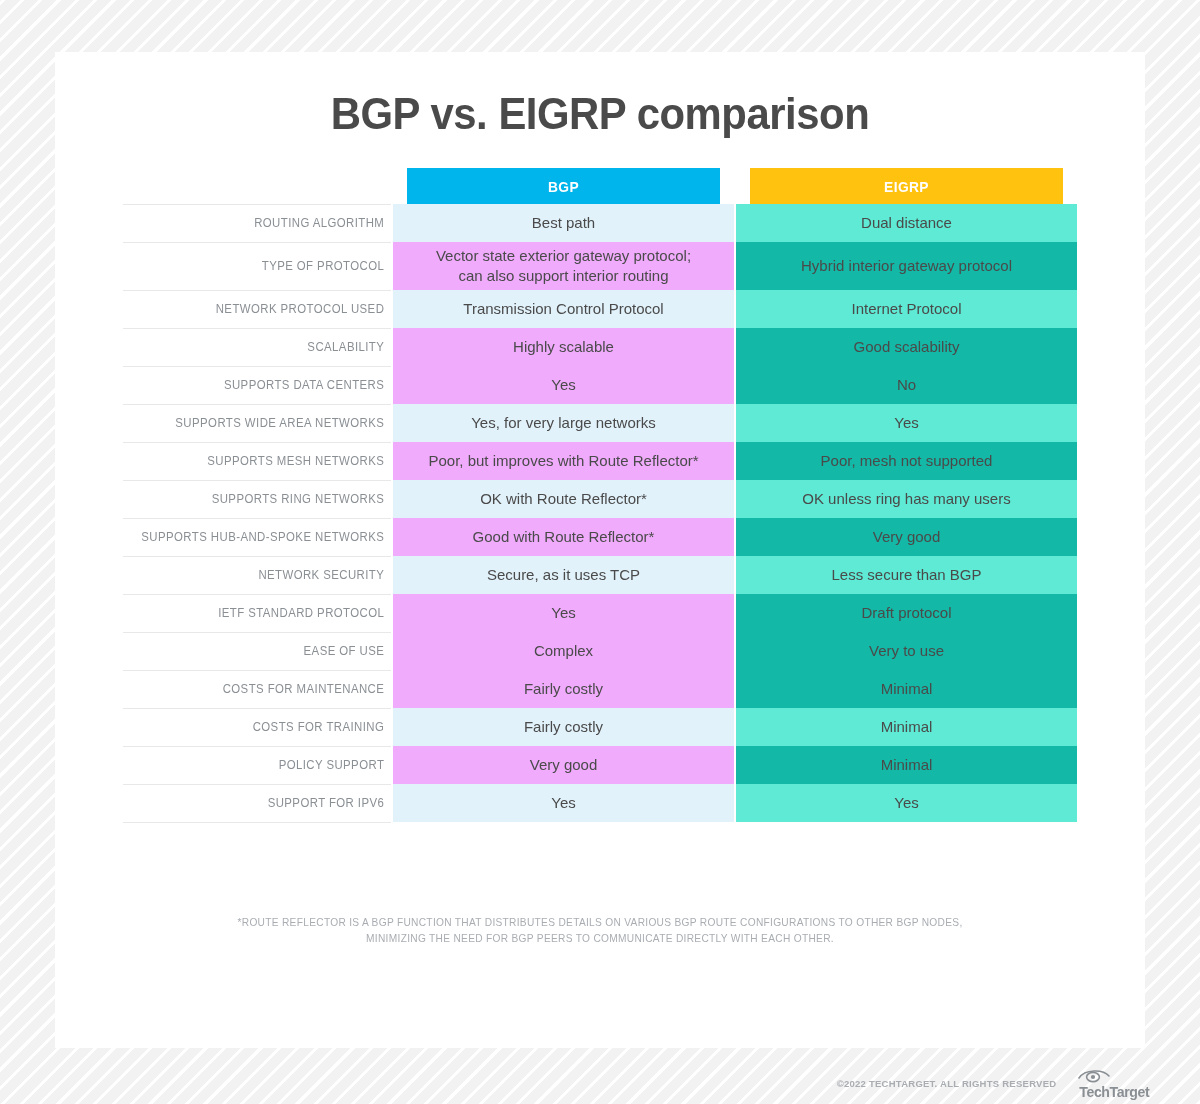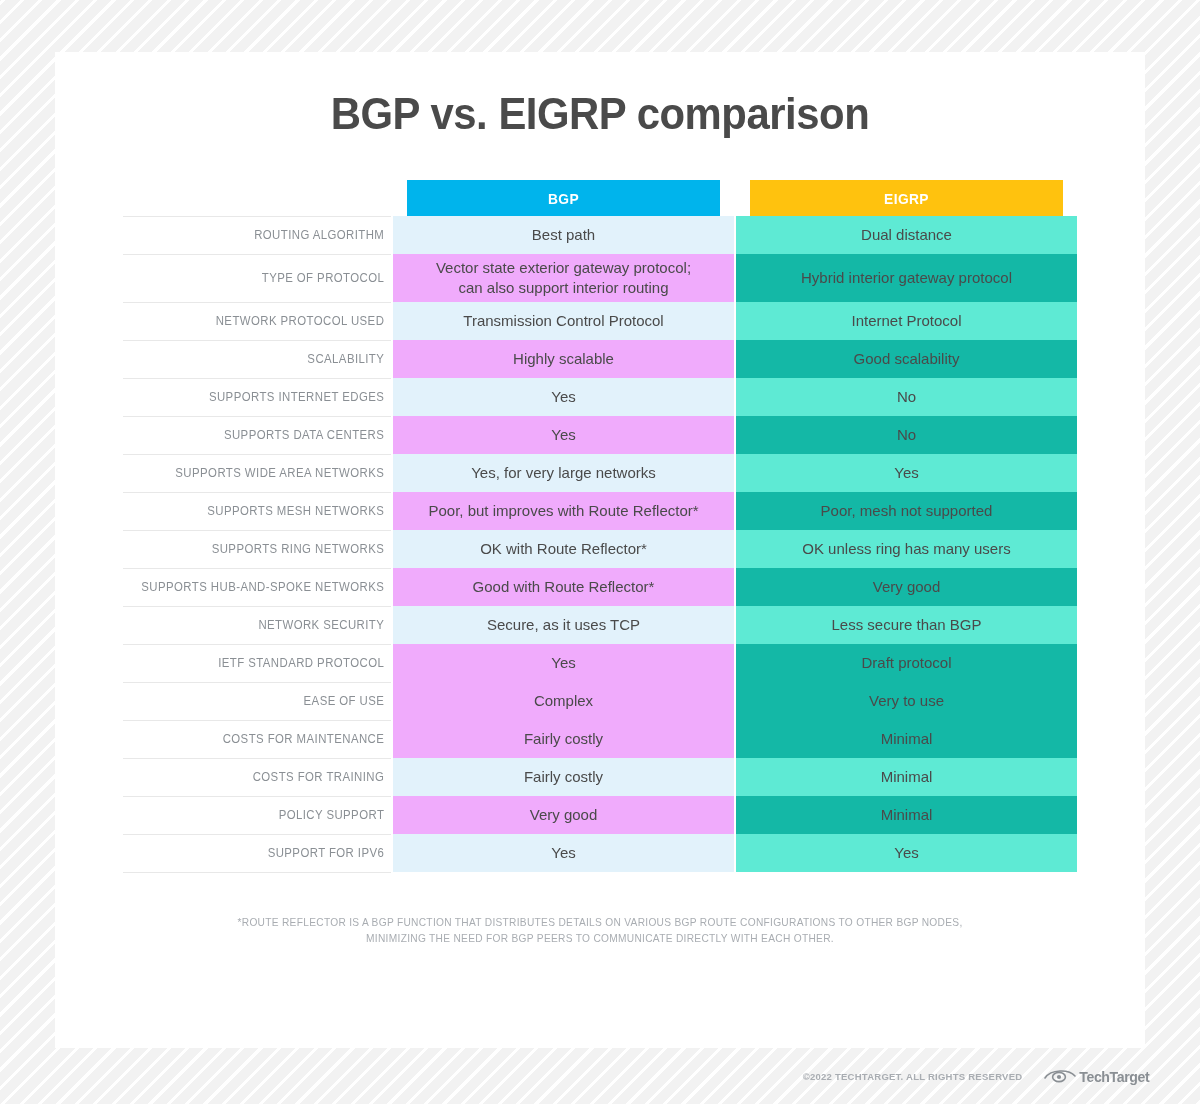--- a/index.html
+++ b/index.html
@@ -36,21 +36,21 @@
     font-weight: bold;
     color: #4a4a4a;
     letter-spacing: -0.5px;
     transform: scaleX(0.93);
   }
 
   
   .cmp-table {
     position: absolute;
     left: 68px;
-    top: 128px;
+    top: 116px;
     width: 953px;
     border-collapse: collapse;
     table-layout: fixed;
   }
   .cmp-table td, .cmp-table th {
     padding: 0;
     margin: 0;
   }
 
   .col-label { width: 268px; }
@@ -133,22 +133,21 @@
     gap: 21px;
   }
   .copyright {
     font-size: 9.5px;
     font-weight: bold;
     color: #a9adb2;
     letter-spacing: 0.25px;
   }
   .tt-logo {
     display: flex;
-    flex-direction: row;
-    align-items: center;
+    flex-direction: column;
     line-height: 1;
   }
   .tt-eye { display: block; margin-bottom: 1px; }
   .tt-word {
     font-size: 15px;
     font-weight: bold;
     color: #8a8f94;
     letter-spacing: -0.4px;
     transform: scaleX(0.94);
   }
@@ -199,27 +198,20 @@
           <td class="gap"></td>
           <td class="val eigrp">Internet Protocol</td>
         </tr>
         <tr class="plain r-normal">
           <td class="lbl">SCALABILITY</td>
           <td class="gap"></td>
           <td class="val bgp">Highly scalable</td>
           <td class="gap"></td>
           <td class="val eigrp">Good scalability</td>
         </tr>
-        <tr class="tint r-normal">
-          <td class="lbl">SUPPORTS INTERNET EDGES</td>
-          <td class="gap"></td>
-          <td class="val bgp">Yes</td>
-          <td class="gap"></td>
-          <td class="val eigrp">No</td>
-        </tr>
         <tr class="plain r-normal">
           <td class="lbl">SUPPORTS DATA CENTERS</td>
           <td class="gap"></td>
           <td class="val bgp">Yes</td>
           <td class="gap"></td>
           <td class="val eigrp">No</td>
         </tr>
         <tr class="tint r-normal">
           <td class="lbl">SUPPORTS WIDE AREA NETWORKS</td>
           <td class="gap"></td>

